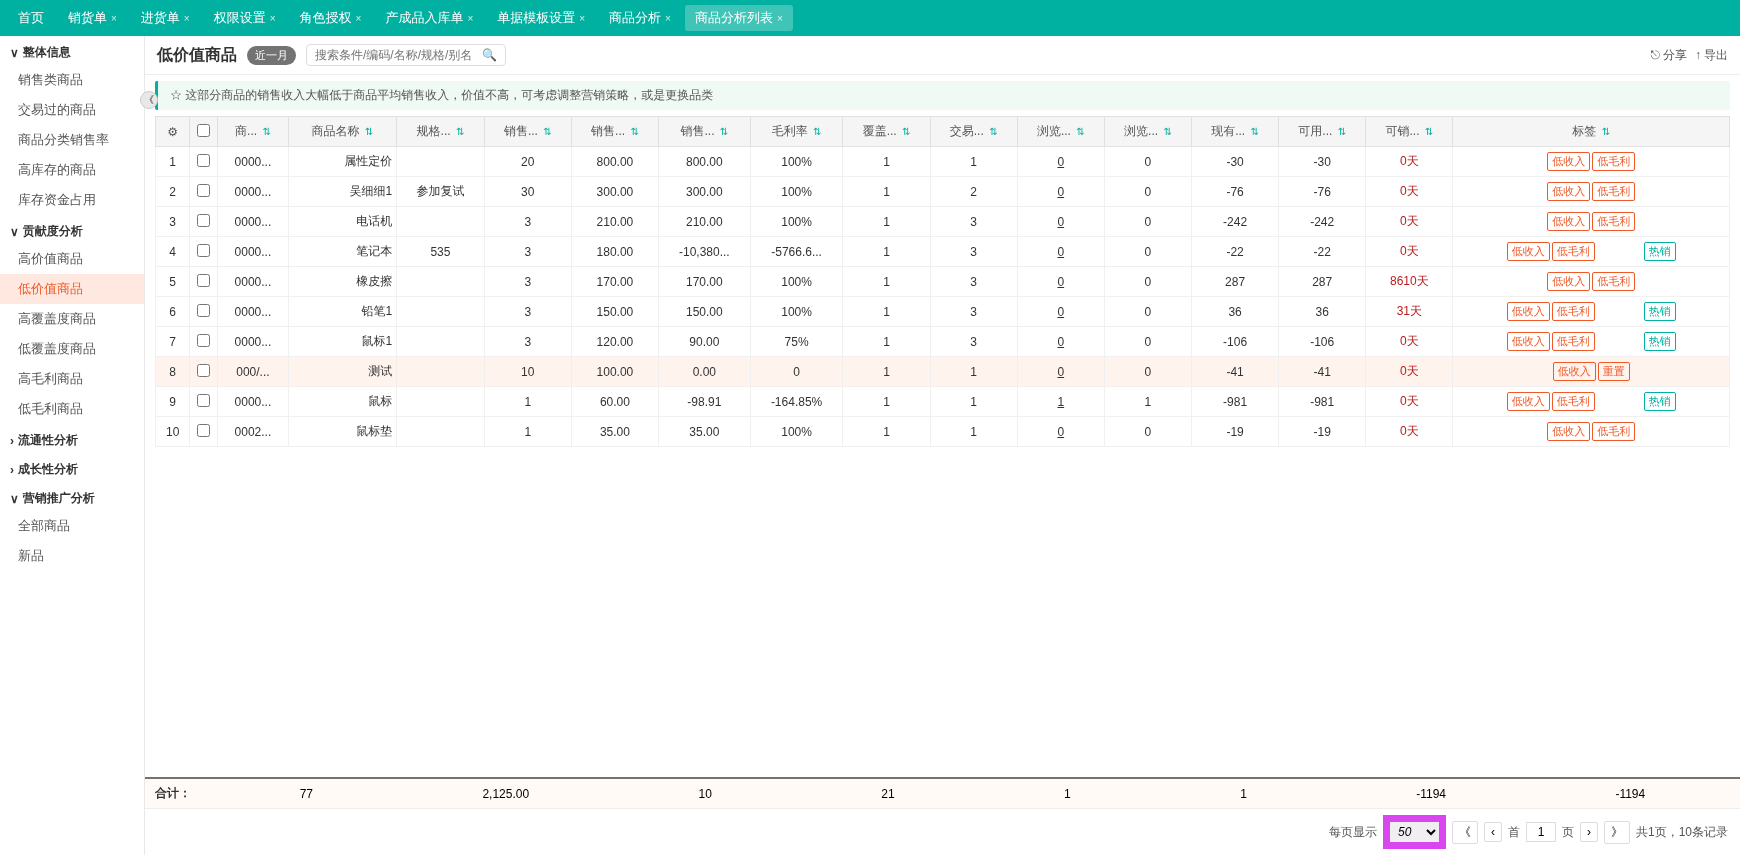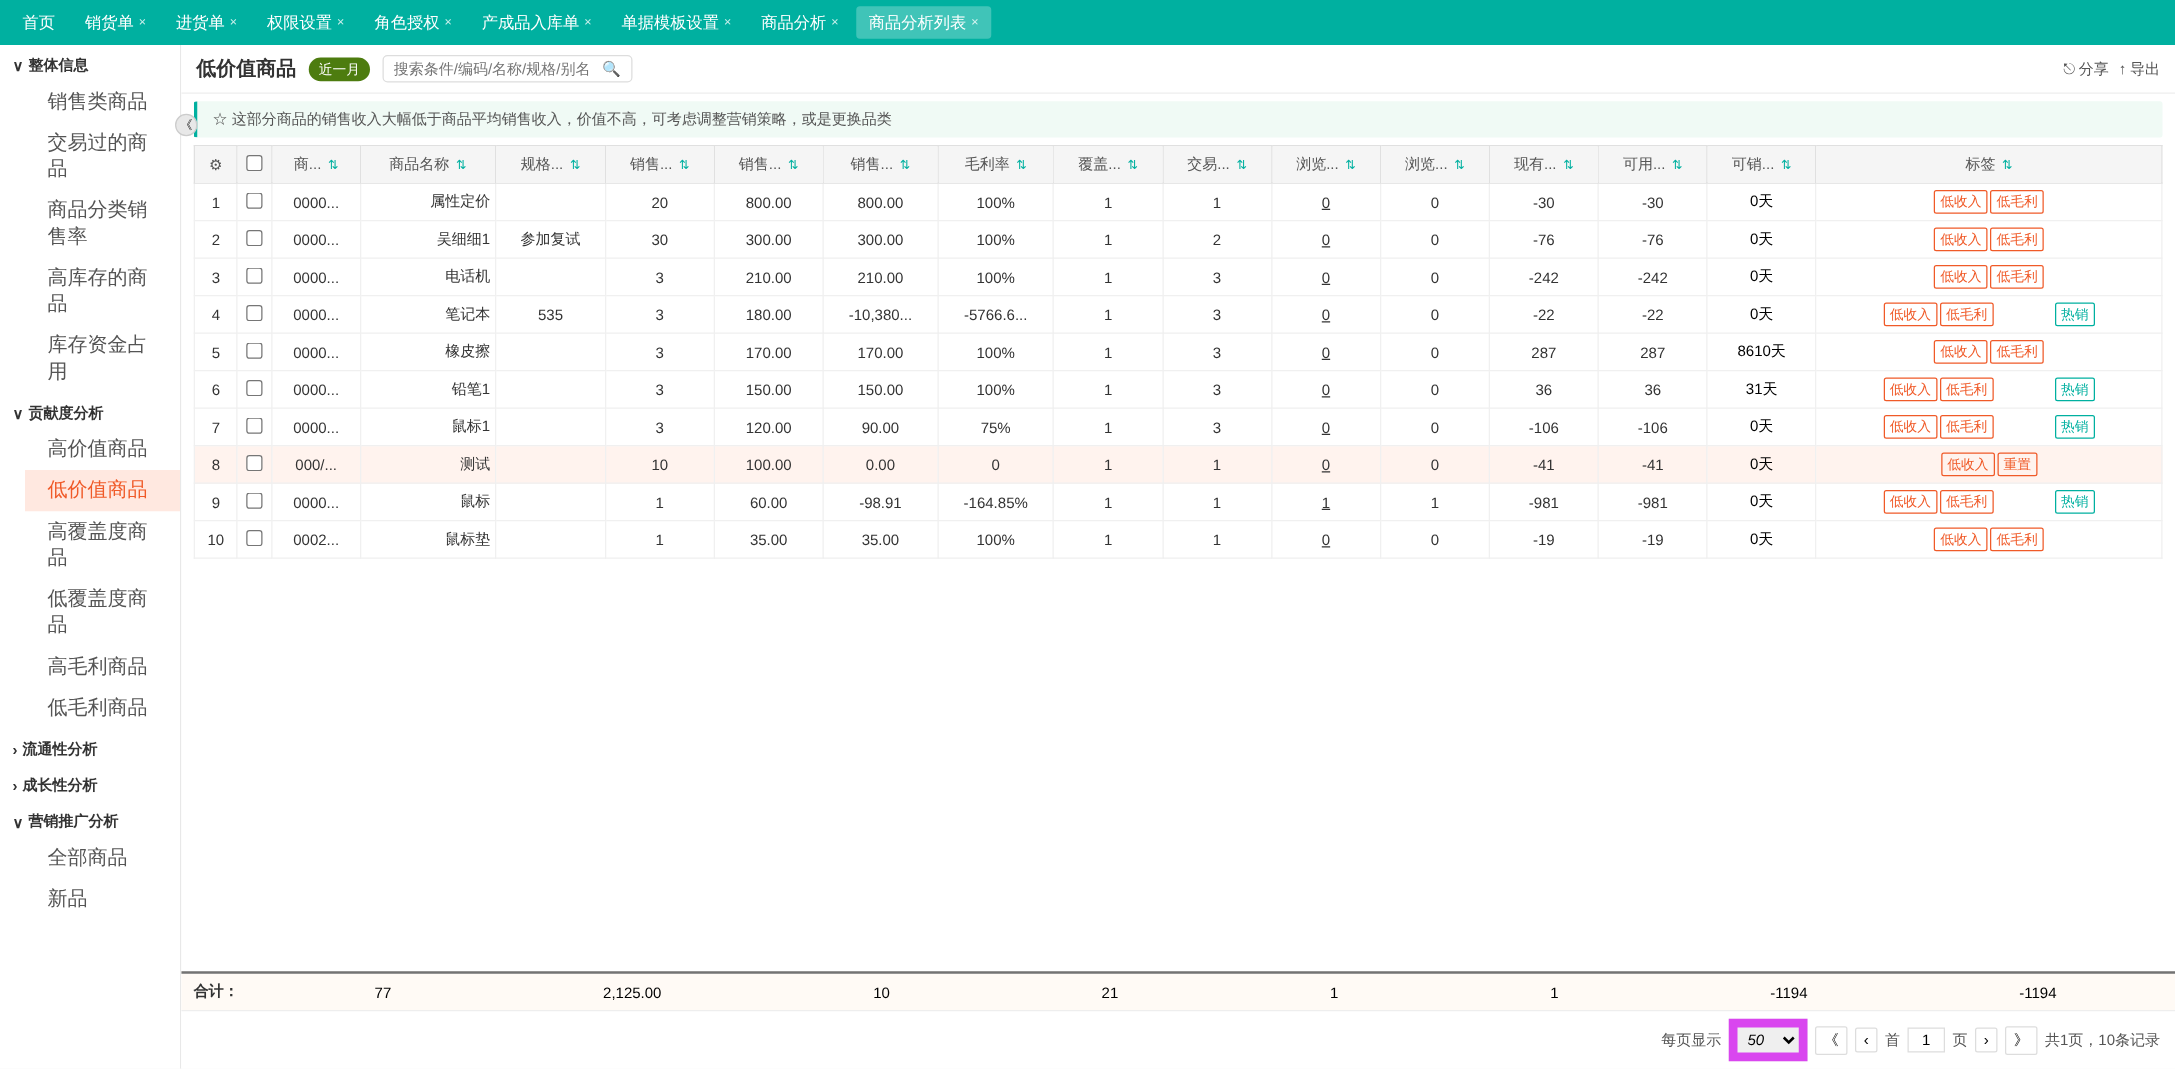--- a/index.html
+++ b/index.html
@@ -45,40 +45,39 @@
       font-weight: bold;
       font-size: 12px;
       display: flex;
       align-items: center;
       gap: 4px;
     }
     .sidebar-item {
       padding: 6px 14px 6px 18px;
       color: #555;
       cursor: pointer;
-      font-size: 16px;
-      margin-left: 20px;
+      font-size: 13px;
     }
     .sidebar-item.active { background: #ffe8e0; color: #f05a28; }
 
     
     .main { flex: 1; display: flex; flex-direction: column; overflow: hidden; background: #fff; }
 
     
     .header-bar {
       display: flex;
       align-items: center;
       padding: 8px 12px;
       border-bottom: 1px solid #eee;
       gap: 10px;
       background: #fff;
     }
     .page-title { font-size: 16px; font-weight: bold; color: #333; }
     .date-badge {
-      background: #4d7c0f;
+      background: #737373;
       color: #fff;
       padding: 2px 8px;
       border-radius: 12px;
       font-size: 11px;
     }
     .search-box {
       border: 1px solid #ddd;
       border-radius: 4px;
       padding: 3px 8px;
       width: 200px;
@@ -140,21 +139,21 @@
     .tag {
       display: inline-block;
       padding: 1px 4px;
       border-radius: 2px;
       font-size: 11px;
       margin: 0 1px;
     }
     .tag-orange { color: #f05a28; border: 1px solid #f05a28; background: transparent; }
     .tag-green { color: #00b0a0; border: 1px solid #00b0a0; background: transparent; margin-left: 48px; }
     .underline-link { text-decoration: underline; color: #333; }
-    .days-orange { color: #000000; }
+    .days-orange { color: #b91c1c; }
     .checkbox-cell { width: 28px; }
 
     
     .footer-summary {
       background: #fffaf5;
       border-top: 2px solid #737373;
       padding: 6px 10px;
       display: flex;
       align-items: center;
       gap: 0;

